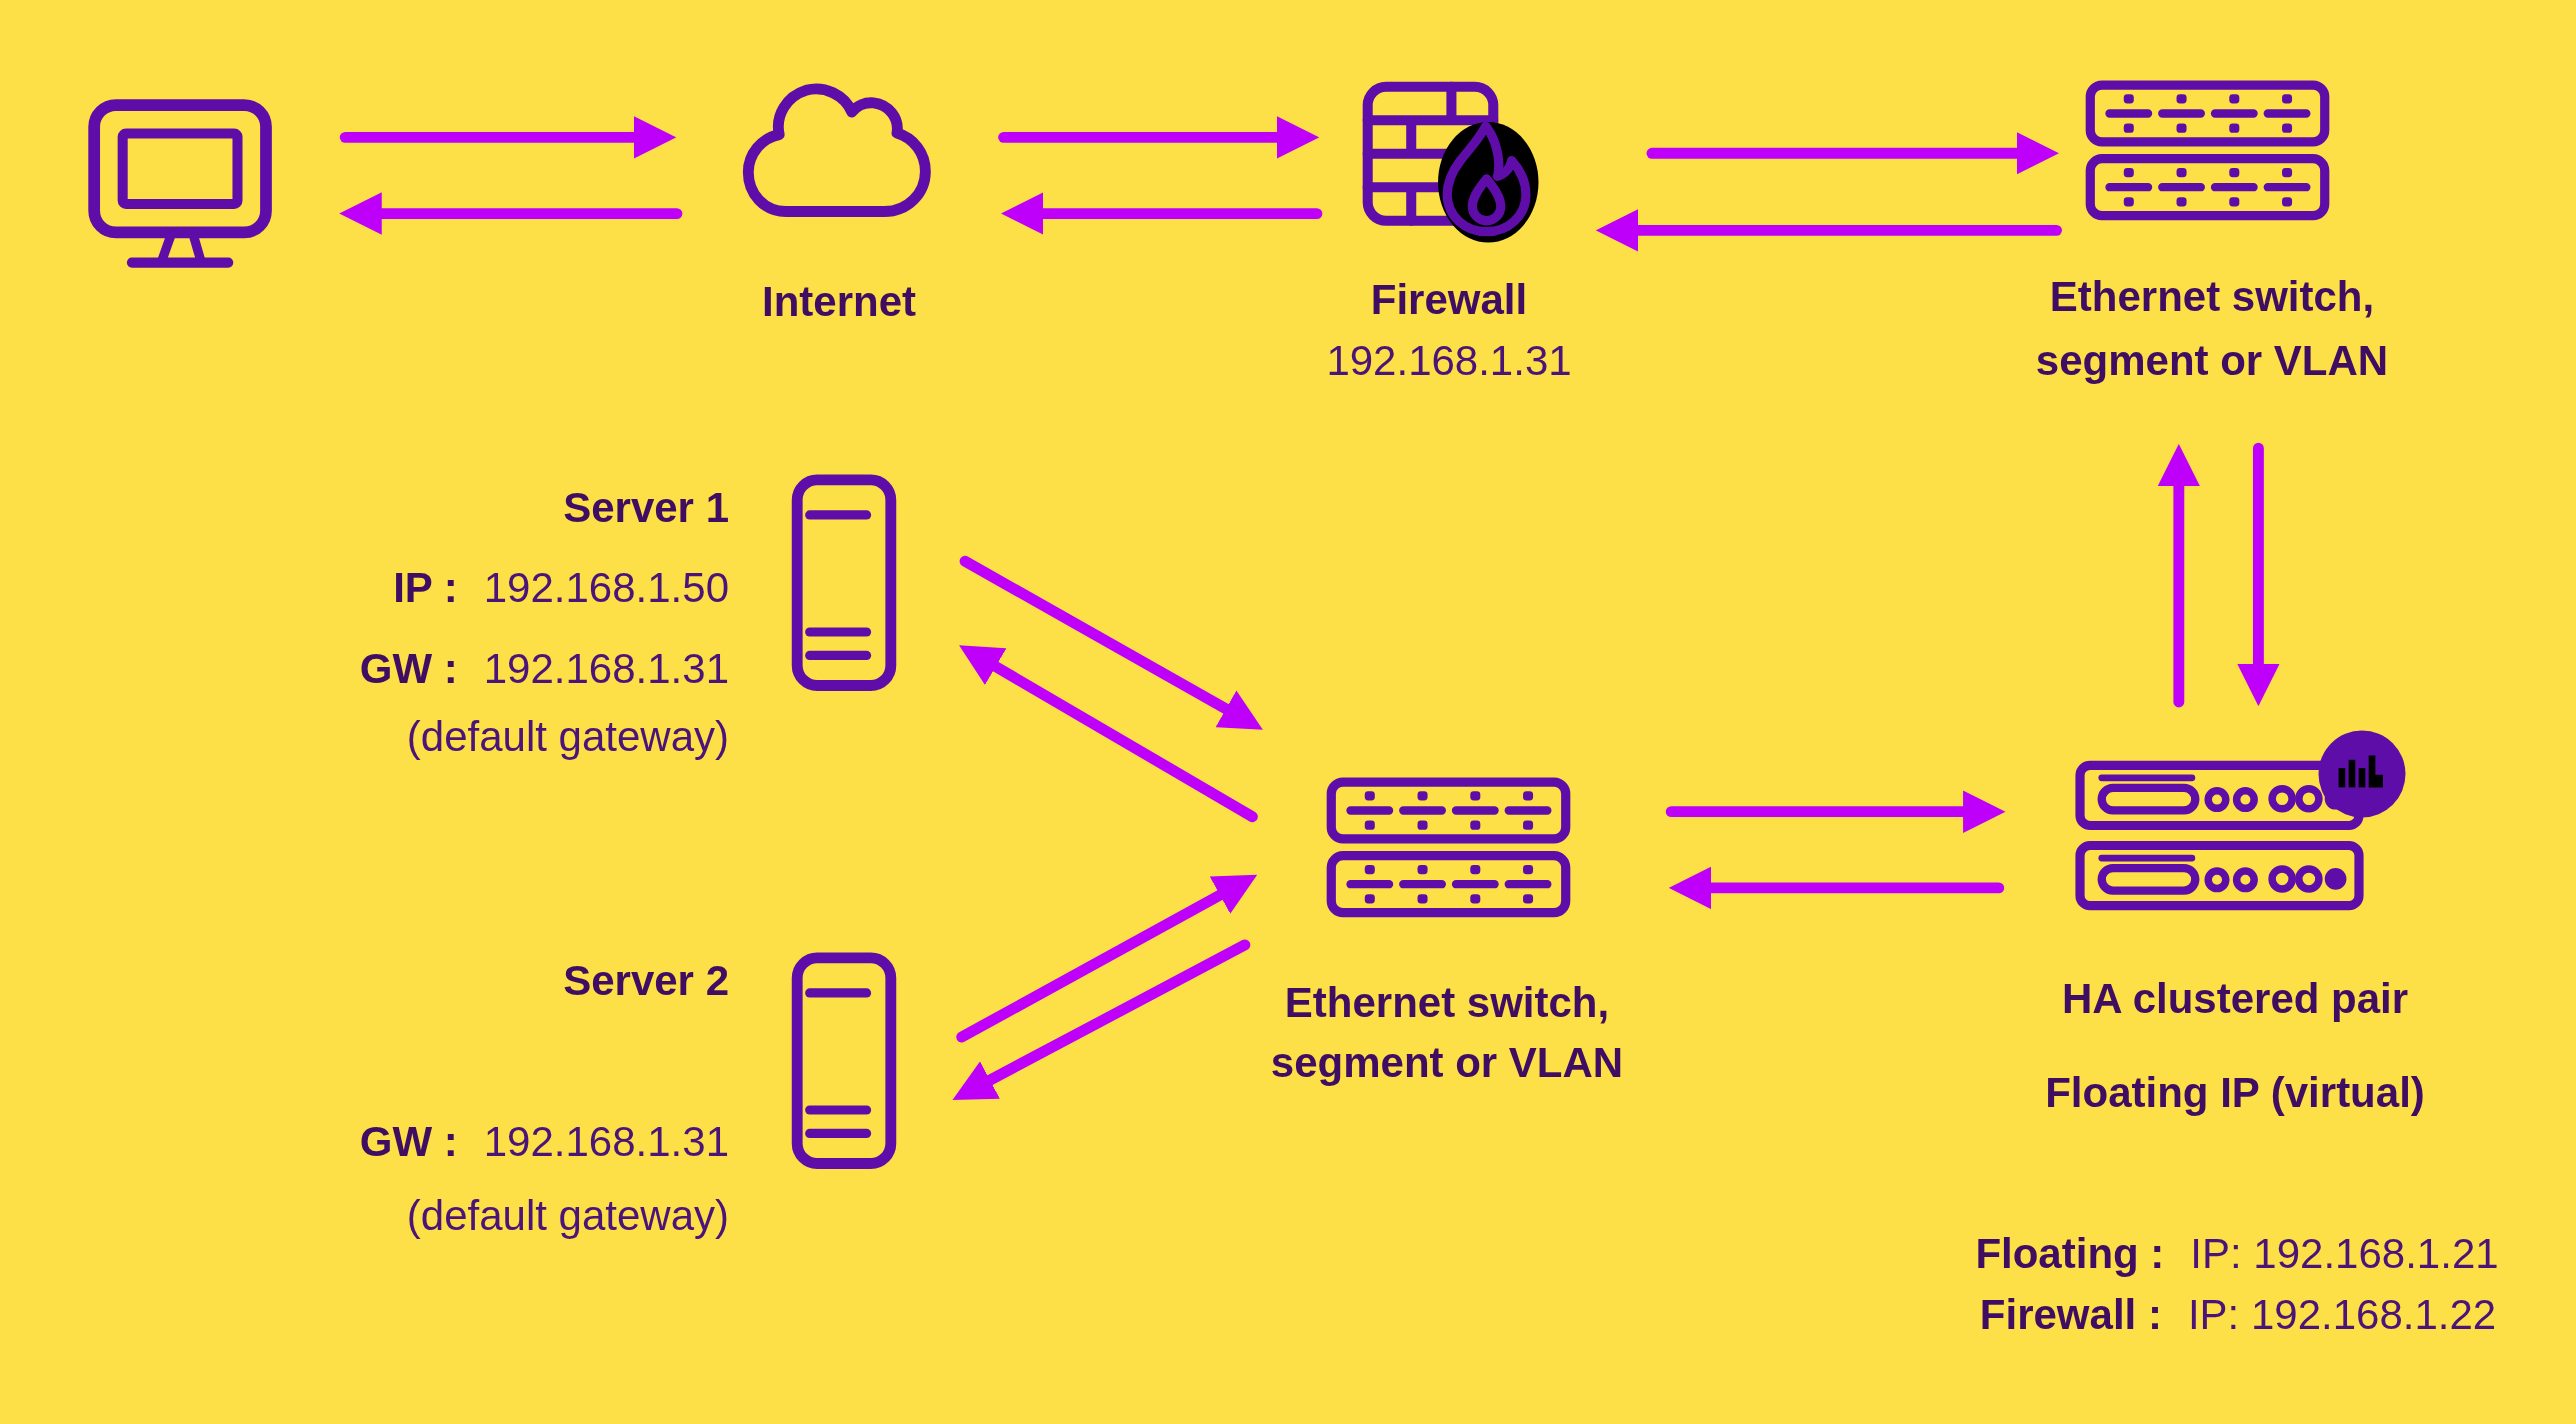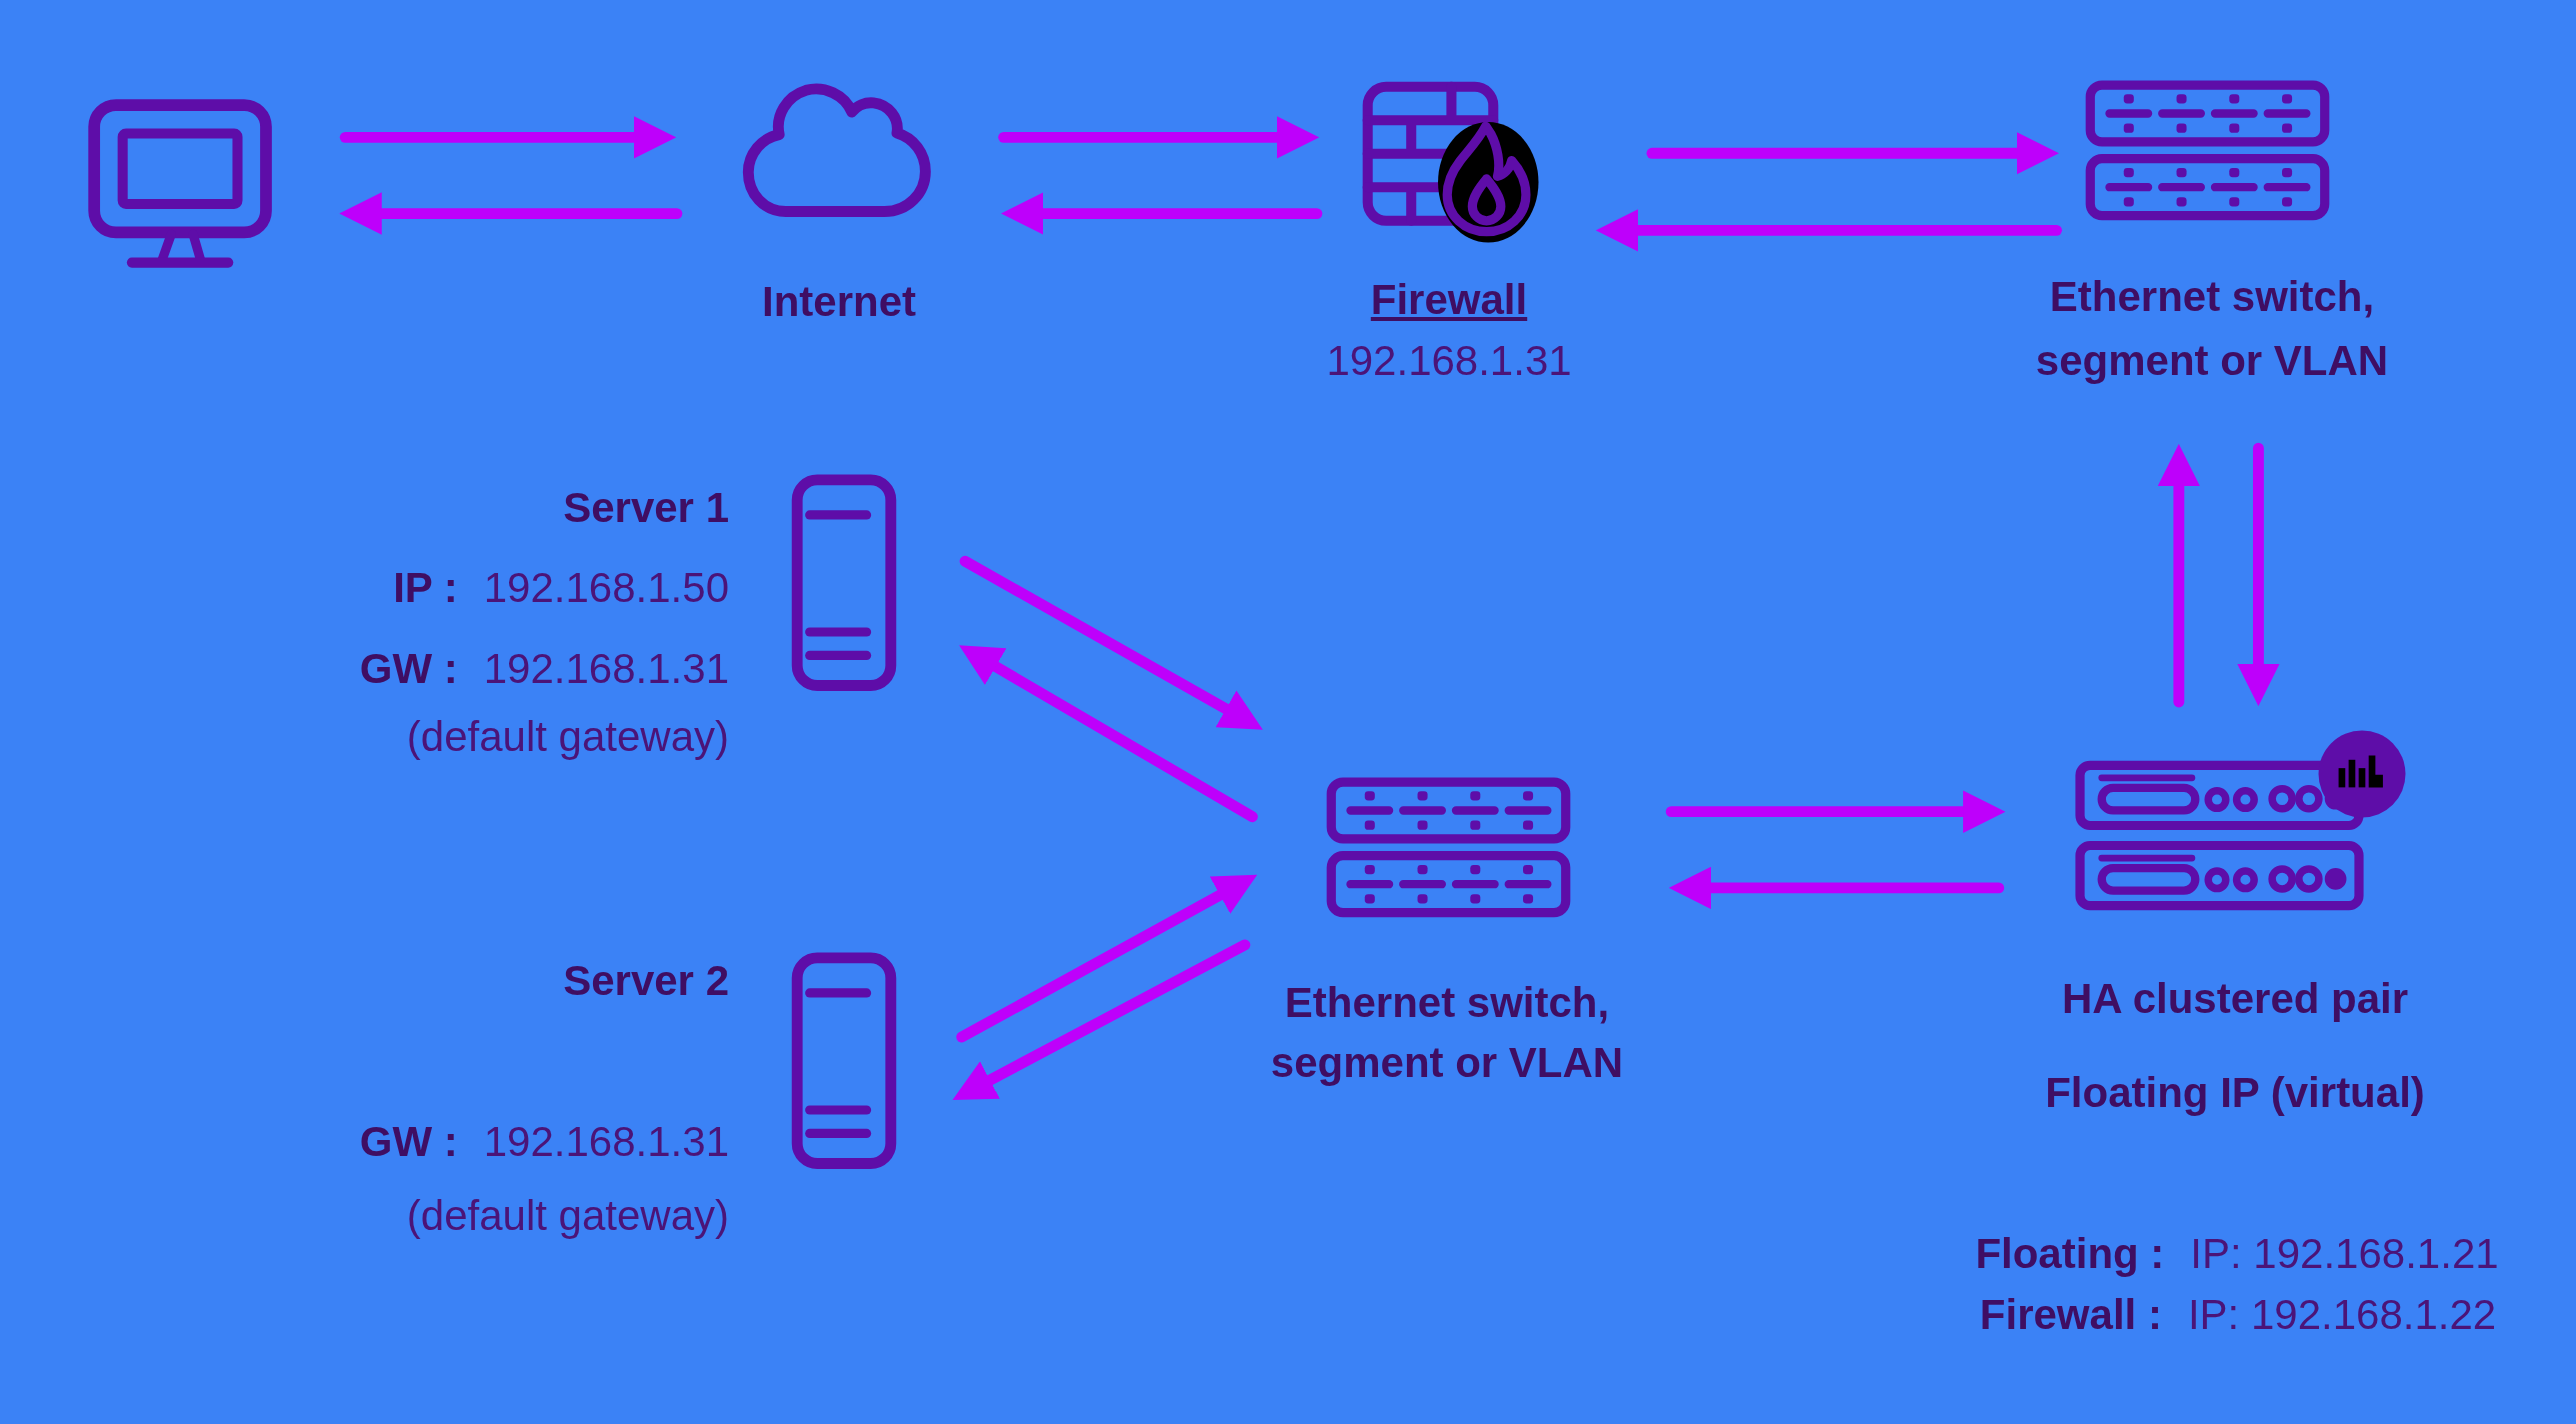--- a/index.html
+++ b/index.html
@@ -1,19 +1,19 @@
 <!DOCTYPE html>
 <html style="font-size:13.4px"><head>
 <meta charset="utf-8">
 <style>
   html,body{margin:0;padding:0;background:#000;}
   .stage{
     position:relative;
     width:2576px;height:1424px;
-    background:#3b82f6;
+    background:#fde047;
     font-family:"Liberation Sans", sans-serif;
     overflow:hidden;
   }
   .stage svg{position:absolute;overflow:visible;}
   .stroke{fill:none;stroke:#5E0DA8;stroke-linecap:round;stroke-linejoin:round;}
   .arrow{fill:none;stroke:#BE00FB;stroke-width:13;stroke-linecap:round;}
   .line{
     position:absolute;
     white-space:nowrap;
     font-size:42px;
@@ -196,21 +196,21 @@
     <g fill="#000000" stroke="none">
       <rect x="27" y="48" width="8" height="23"></rect>
       <rect x="39" y="38" width="8" height="33"></rect>
       <rect x="51" y="48" width="8" height="23"></rect>
       <path d="M63,33 h8 v23 h9 v15 h-17 z"></path>
     </g>
   </svg>
 
   <div class="line center b" style="left:839px;top:302px;">Internet</div>
 
-  <div class="line center b" style="left:1449px;top:300px;text-decoration:underline;">Firewall</div>
+  <div class="line center b" style="left:1449px;top:300px;">Firewall</div>
   <div class="line center v" style="left:1449px;top:361px;">192.168.1.31</div>
 
   <div class="line center b" style="left:2212px;top:297px;">Ethernet switch,</div>
   <div class="line center b" style="left:2212px;top:361px;">segment or VLAN</div>
 
   <div class="line ralign b" style="right:1847px;top:508px;">Server 1</div>
   <div class="line ralign" style="right:1847px;top:588px;">
     <span class="b">IP :</span><span class="v gap">192.168.1.50</span>
   </div>
   <div class="line ralign" style="right:1847px;top:669px;">

